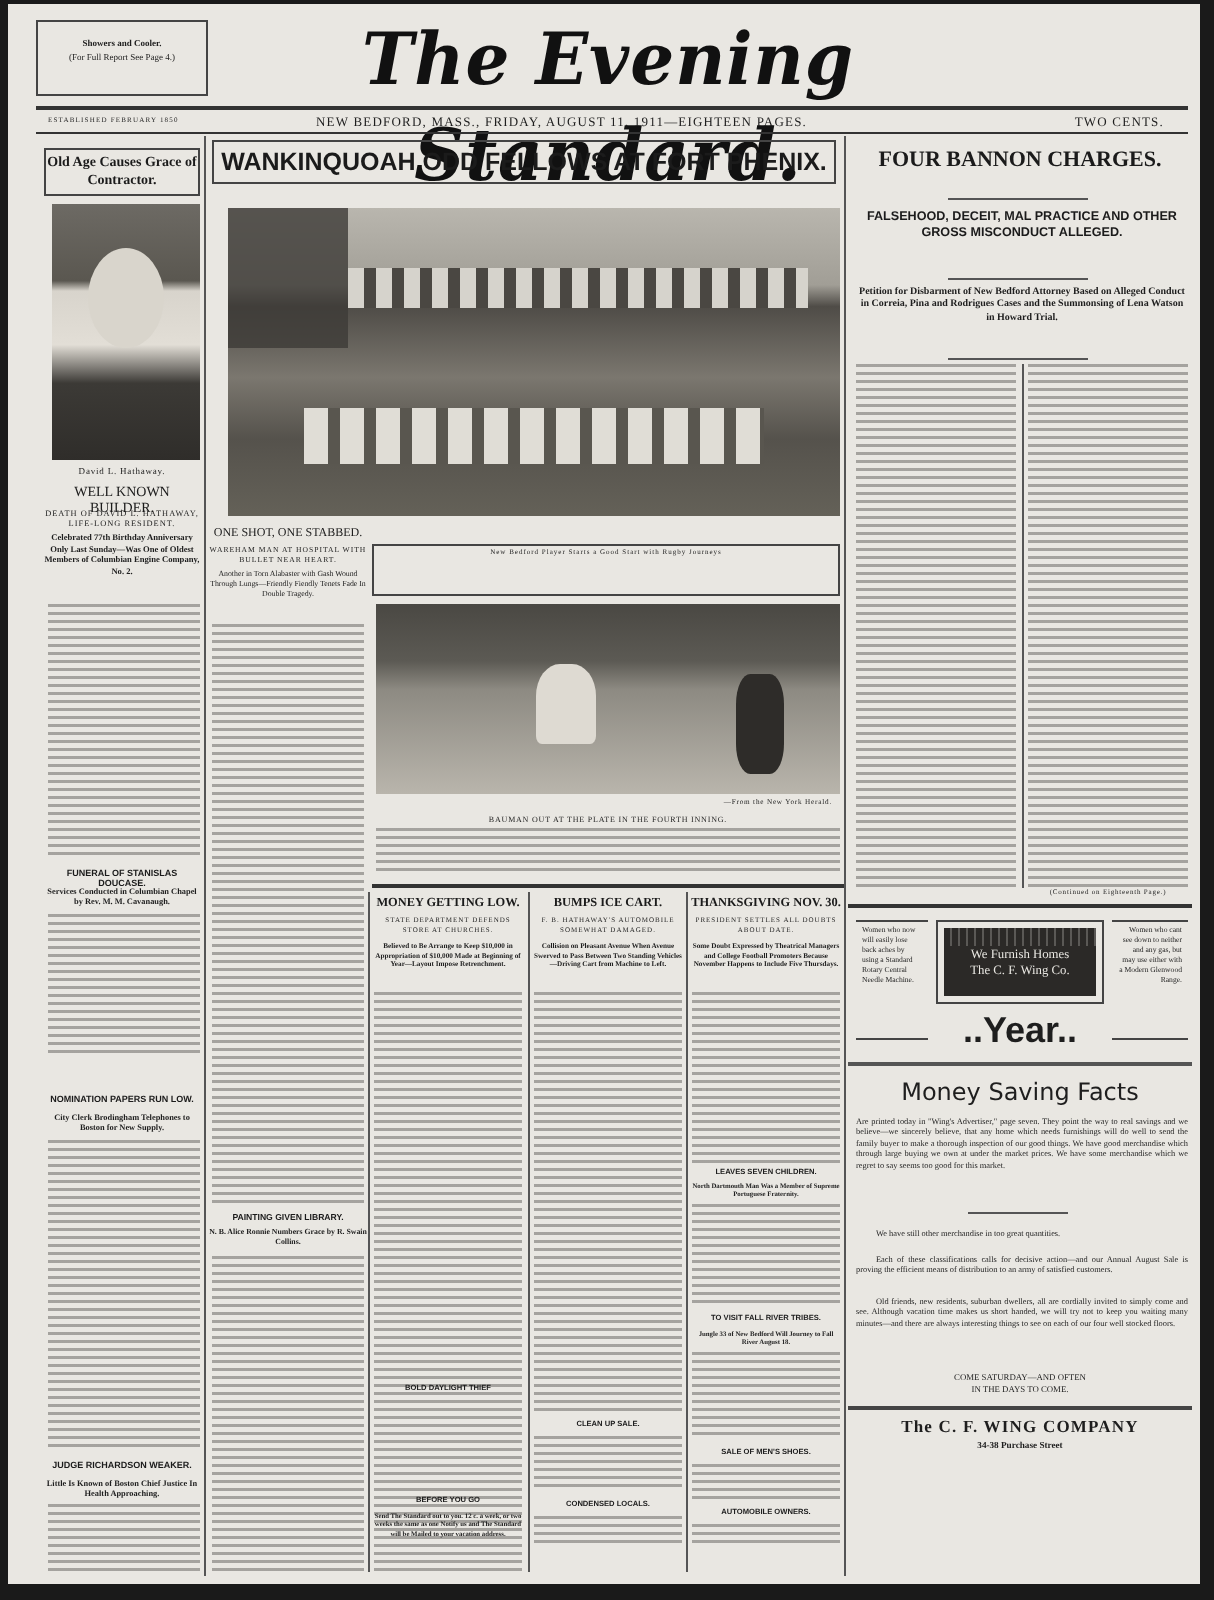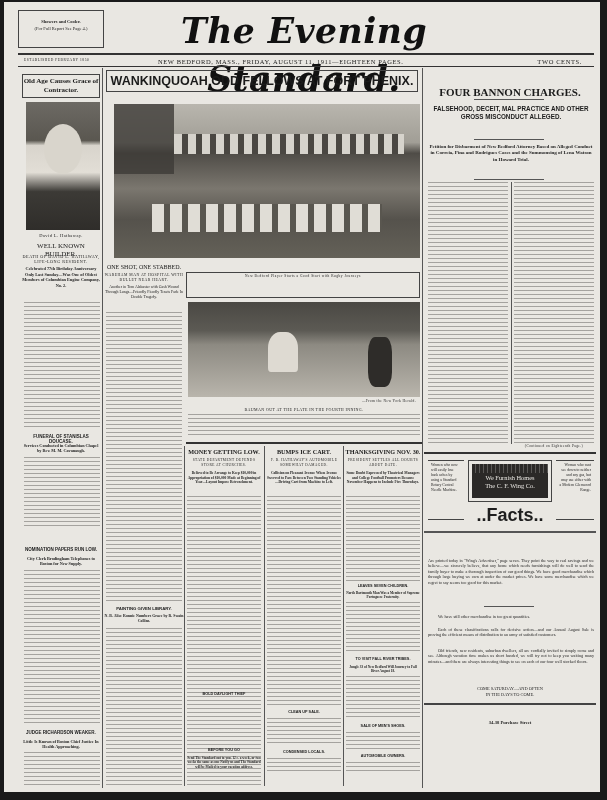--- a/index.html
+++ b/index.html
@@ -174,21 +174,21 @@
     </div>
   <div class="abs hl" style="left:341px;top:752px;width:76px;font-size:3.8px;">AUTOMOBILE OWNERS.</div>
   <div class="abs text-block" style="left:342px;top:760px;width:74px;height:12px;">
       <div class="text-lines"></div>
     </div>
 
   <div class="abs hl" style="left:182px;top:690px;width:76px;font-size:3.8px;">BOLD DAYLIGHT THIEF</div>
   <div class="abs hl" style="left:182px;top:746px;width:76px;font-size:3.8px;">BEFORE YOU GO</div>
   <div class="abs deck" style="left:182px;top:754px;width:76px;font-size:3.4px;line-height:4.4px;">Send The Standard out to you. 12 c. a week, or two weeks the same as one Notify us and The Standard will be Mailed to your vacation address.</div>
 
-  <div class="abs hl" style="left:420px;top:84px;width:172px;font-family:'Liberation Serif',serif;font-size:11px;">FOUR BANNON CHARGES.</div>
+  <div class="abs hl" style="left:420px;top:72px;width:172px;font-family:'Liberation Serif',serif;font-size:11px;">FOUR BANNON CHARGES.</div>
   <div class="short-rule abs" style="left:470px;top:94px;width:70px;"></div>
   <div class="abs hl" style="left:424px;top:103px;width:166px;font-size:6.3px;line-height:8px;">FALSEHOOD, DECEIT, MAL PRACTICE AND OTHER GROSS MISCONDUCT ALLEGED.</div>
   <div class="short-rule abs" style="left:470px;top:134px;width:70px;"></div>
   <div class="abs deck" style="left:424px;top:142px;width:166px;font-size:5px;line-height:6.4px;">Petition for Disbarment of New Bedford Attorney Based on Alleged Conduct in Correia, Pina and Rodrigues Cases and the Summonsing of Lena Watson in Howard Trial.</div>
   <div class="short-rule abs" style="left:470px;top:174px;width:70px;"></div>
   <div class="abs text-block" style="left:424px;top:180px;width:80px;height:262px;">
       <div class="text-lines"></div>
     </div>
   <div class="col-rule" style="left:507px;top:180px;height:262px;"></div>
   <div class="abs text-block" style="left:510px;top:180px;width:80px;height:262px;">
@@ -200,28 +200,30 @@
   <div class="abs" style="left:420px;top:456px;width:172px;height:330px;">
     <div class="abs ad-box" style="left:4px;top:2px;width:36px;height:60px;font-size:3.8px;line-height:5px;border:none;border-top:1px solid #444;border-bottom:1px solid #444;">Women who now will easily lose back aches by using a Standard Rotary Central Needle Machine.</div>
     <div class="abs" style="left:44px;top:2px;width:84px;height:42px;border:1px solid #444;padding:3px;">
       <div style="width:100%;height:100%;background:#2b2927;color:#e9e7e2;text-align:center;font-family:'Liberation Serif',serif;font-size:6.4px;line-height:8px;padding-top:10px;position:relative;">
         <div style="position:absolute;left:0;top:0;width:100%;height:9px;background:repeating-linear-gradient(to right,#2b2927 0,#2b2927 3px,#e9e7e2 3px,#e9e7e2 4px);opacity:0.25;"></div>
         <div>We Furnish Homes</div>
         <div>The C. F. Wing Co.</div>
       </div>
     </div>
     <div class="abs ad-box" style="left:132px;top:2px;width:38px;height:60px;font-size:3.8px;line-height:5px;text-align:right;border:none;border-top:1px solid #444;border-bottom:1px solid #444;">Women who cant see down to neither and any gas, but may use either with a Modern Glenwood Range.</div>
-    <div class="abs" style="left:34px;top:46px;width:104px;text-align:center;font-family:'Liberation Sans',sans-serif;font-weight:bold;font-size:18px;line-height:22px;">..Facts..</div>
+    <div class="abs" style="left:34px;top:46px;width:104px;text-align:center;font-family:'Liberation Sans',sans-serif;font-weight:bold;font-size:18px;line-height:22px;">..Year..</div>
     <div class="abs" style="left:0;top:73px;width:172px;height:2px;background:#555;"></div>
+    <div class="abs" style="left:0;top:80px;width:172px;text-align:center;font-family:'DejaVu Sans',sans-serif;font-size:12px;line-height:16px;">Money Saving Facts</div>
     <div class="abs" style="left:4px;top:100px;width:166px;font-size:4.2px;line-height:5.4px;text-align:justify;">Are printed today in "Wing's Advertiser," page seven. They point the way to real savings and we believe—we sincerely believe, that any home which needs furnishings will do well to send the family buyer to make a thorough inspection of our good things. We have good merchandise which through large buying we own at under the market prices. We have some merchandise which we regret to say seems too good for this market.</div>
     <div class="abs" style="left:60px;top:148px;width:50px;height:1px;background:#555;"></div>
     <div class="abs" style="left:4px;top:156px;width:166px;font-size:4.2px;line-height:5.4px;text-indent:10px;">We have still other merchandise in too great quantities.</div>
     <div class="abs" style="left:4px;top:169px;width:166px;font-size:4.2px;line-height:5.4px;text-indent:10px;text-align:justify;">Each of these classifications calls for decisive action—and our Annual August Sale is proving the efficient means of distribution to an army of satisfied customers.</div>
     <div class="abs" style="left:4px;top:190px;width:166px;font-size:4.2px;line-height:5.4px;text-indent:10px;text-align:justify;">Old friends, new residents, suburban dwellers, all are cordially invited to simply come and see. Although vacation time makes us short handed, we will try not to keep you waiting many minutes—and there are always interesting things to see on each of our four well stocked floors.</div>
     <div class="abs" style="left:0;top:228px;width:172px;text-align:center;font-size:4.4px;line-height:6px;">
       <div>COME SATURDAY—AND OFTEN</div>
       <div>IN THE DAYS TO COME.</div>
     </div>
     <div class="abs" style="left:0;top:245px;width:172px;height:2px;background:#444;"></div>
+    <div class="abs" style="left:0;top:249px;width:172px;text-align:center;font-family:'Liberation Serif',serif;font-weight:bold;font-size:8.5px;letter-spacing:0.6px;line-height:12px;">The C. F. WING COMPANY</div>
     <div class="abs" style="left:0;top:262px;width:172px;text-align:center;font-size:4.6px;font-weight:bold;">34-38 Purchase Street</div>
   </div>
 
 </div>
 
 </body></html>

